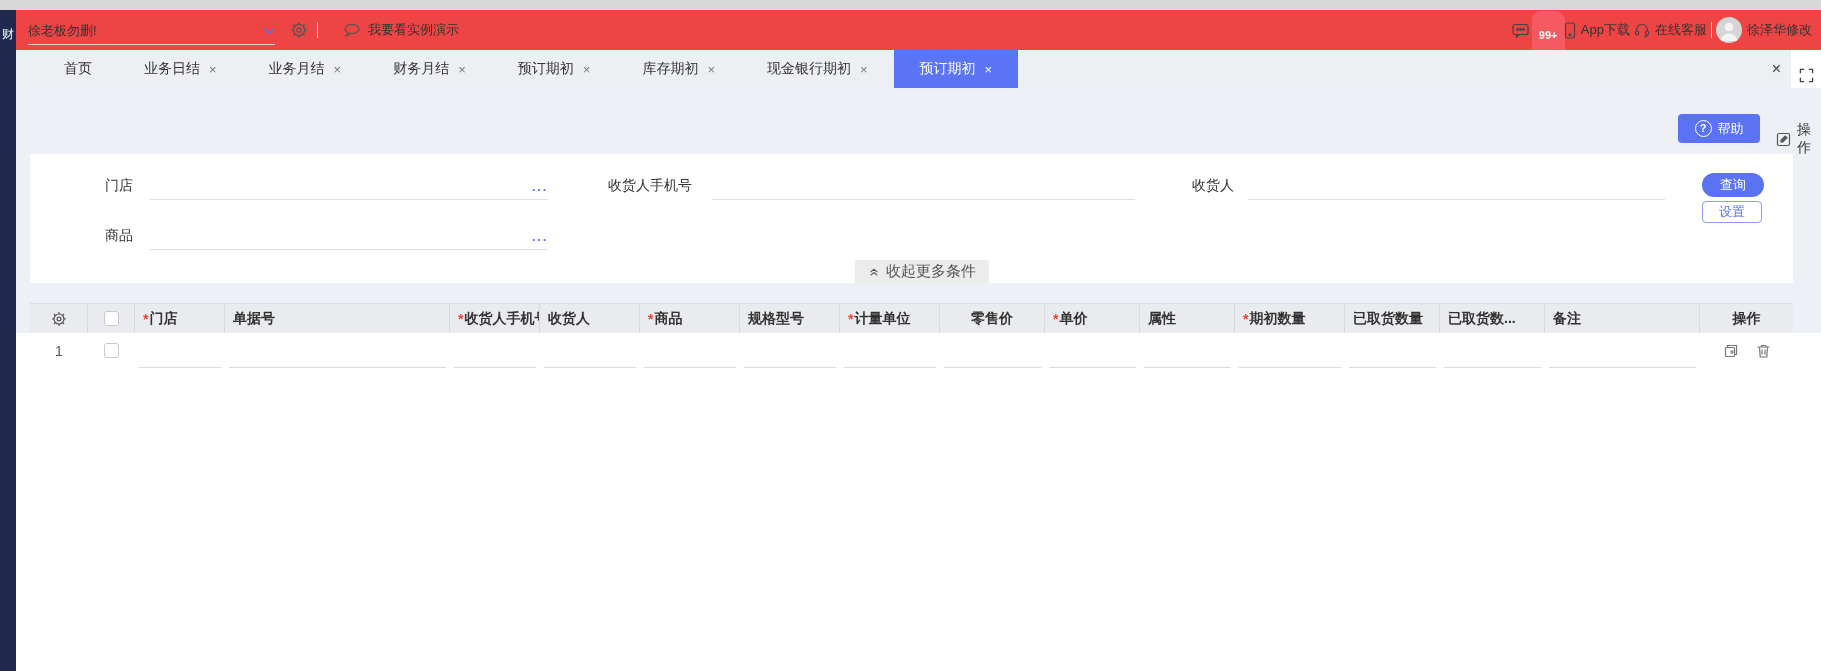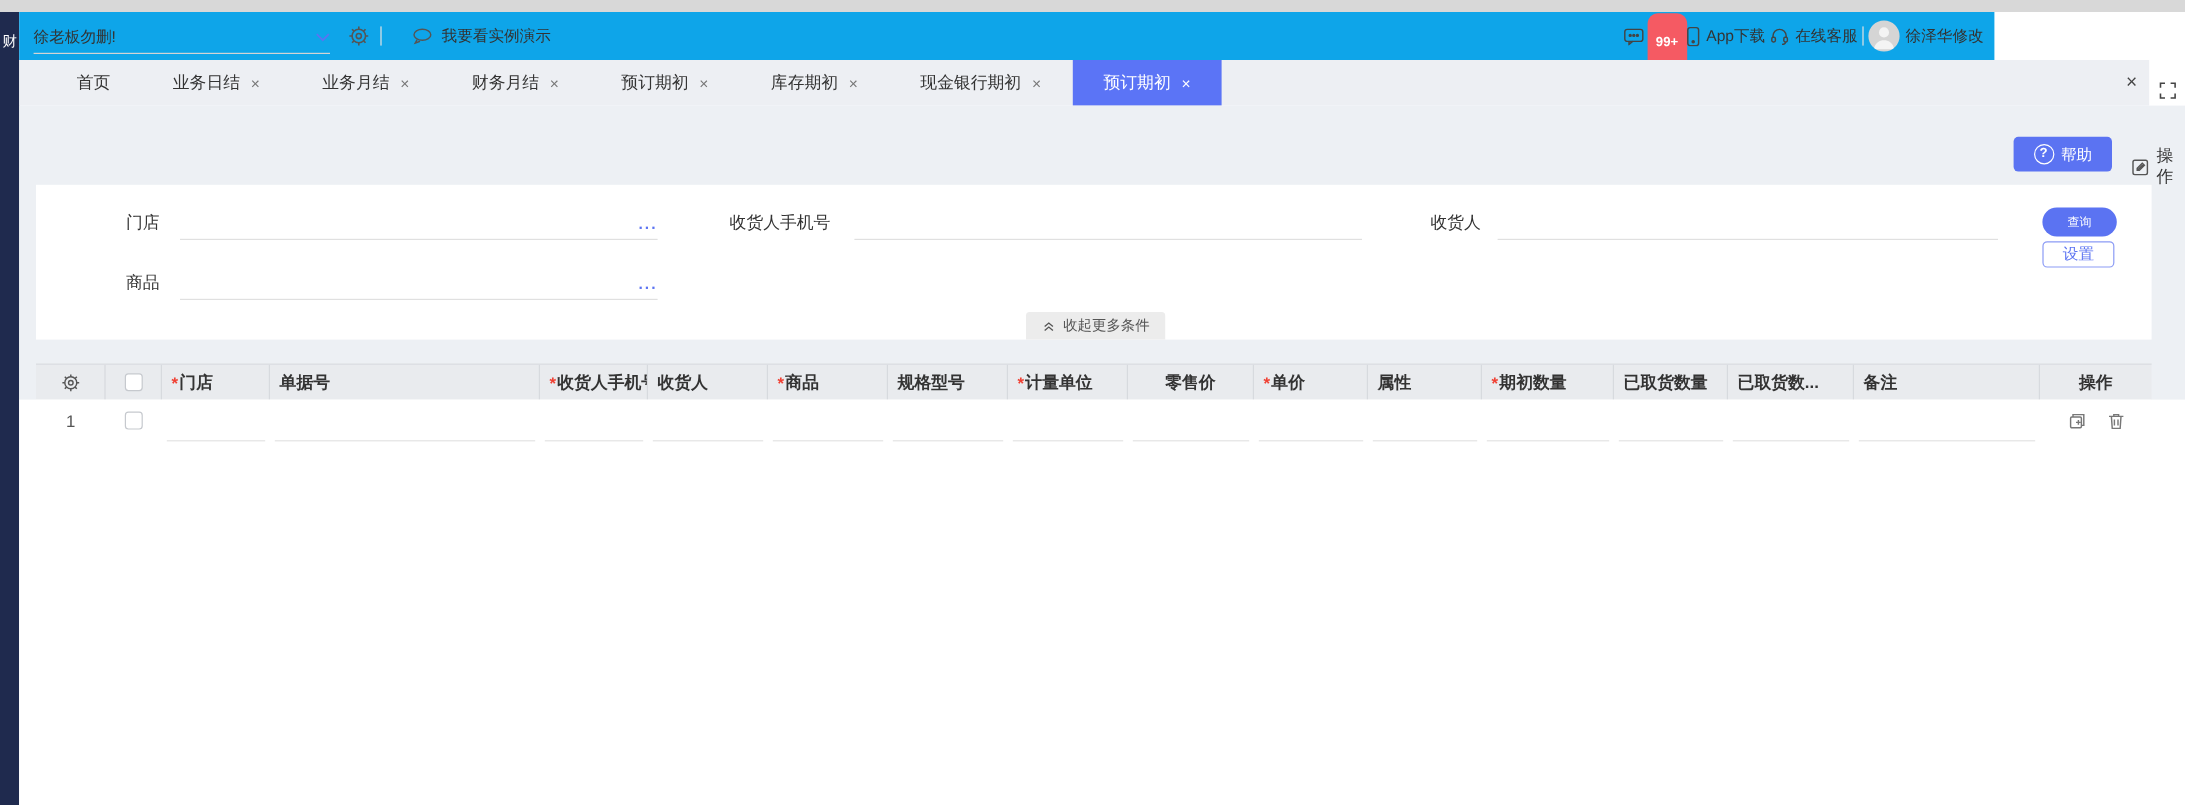--- a/index.html
+++ b/index.html
@@ -6,21 +6,21 @@
   body{width:1821px;height:671px;position:relative;background:#fff;
        font-family:"Liberation Sans","DejaVu Sans",sans-serif;color:#333;font-size:14px}
   svg{display:block}
 
   
   .top-sliver{position:absolute;left:0;top:0;width:1821px;height:10px;background:#d8d8d8}
   .left-strip{position:absolute;left:0;top:10px;width:16px;height:661px;background:#1f2a4e;
               color:#fff;font-size:12px;text-align:center;padding-top:16px;box-sizing:border-box;overflow:hidden}
 
   
-  .topbar{position:absolute;left:16px;top:10px;width:1646px;height:40px;background:#0ea5e9}
+  .topbar{position:absolute;left:16px;top:10px;width:1805px;height:40px;background:#ef4444}
   .account{position:absolute;left:12px;top:7px;width:247px;height:27px;border-bottom:1px solid #d4d4d4;
            display:flex;align-items:center;justify-content:space-between;font-size:13px;cursor:pointer}
   .tb-gear{position:absolute;left:274px;top:11px;cursor:pointer;color:#555}
   .tb-div{position:absolute;top:12px;height:16px;border-left:1px solid #e3e3e3}
   .d1{left:301px}
   .demo{position:absolute;left:327px;top:0;height:40px;display:flex;align-items:center;gap:7px;font-size:13px;cursor:pointer}
   .topbar-right{position:absolute;right:9px;top:0;height:40px;display:flex;align-items:center;gap:4px;font-size:13px}
   .tb-item{display:flex;align-items:center;gap:5px;cursor:pointer;position:relative;color:#333}
   .badge{position:absolute;top:-10px;left:20px;background:#f55a63;color:#fff;border-radius:9px;
          padding:17px 7px;font-size:11px;font-weight:700;line-height:14px;white-space:nowrap}
@@ -59,26 +59,26 @@
   .more{position:absolute;right:0;bottom:3px;color:#5b73f2;font-weight:700;letter-spacing:1px;font-size:13px;cursor:pointer;line-height:1}
   .f1{left:75px;top:20px;width:443px}
   .f1 label{margin-right:17px}
   .f2{left:578px;top:20px;width:527px}
   .f2 label{margin-right:20px}
   .f3{left:1162px;top:20px;width:473px}
   .f3 label{margin-right:14px}
   .f4{left:75px;top:70px;width:443px}
   .f4 label{margin-right:17px}
   .btn-query{position:absolute;left:1672px;top:19px;width:62px;height:24px;background:#5b73f2;color:#fff;
-             border-radius:12px;display:flex;align-items:center;justify-content:center;font-size:10px;cursor:pointer}
+             border-radius:12px;display:flex;align-items:center;justify-content:center;font-size:13px;cursor:pointer}
   .btn-settings{position:absolute;left:1672px;top:47px;width:60px;height:22px;background:#fff;color:#5b73f2;
                 border:1px solid #8b9bf5;border-radius:4px;display:flex;align-items:center;justify-content:center;
                 font-size:13px;cursor:pointer;box-sizing:border-box}
   .collapse{position:absolute;left:825px;bottom:0;height:23px;padding:0 13px;background:#ececec;
-            display:flex;align-items:center;gap:6px;font-size:12px;color:#555;cursor:pointer;border-radius:3px 3px 0 0}
+            display:flex;align-items:center;gap:6px;font-size:15px;color:#555;cursor:pointer;border-radius:3px 3px 0 0}
 
   
   .thead{position:absolute;left:14px;top:215px;width:1763px;height:30px;display:flex;background:#e9ebee;
          border-top:1px solid #dadde2;box-sizing:border-box;font-weight:700;color:#333}
   .trow{position:absolute;left:14px;top:245px;width:1763px;height:35px;display:flex;background:#fff;color:#555}
   .th,.td{box-sizing:border-box;flex:0 0 auto;display:flex;align-items:center;padding:0 8px;
           white-space:nowrap;overflow:hidden}
   .th{border-right:1px solid #d7dade}
   .td{position:relative}
   .td .ul{position:absolute;left:4px;right:4px;bottom:0;border-bottom:1px solid #dadada}

